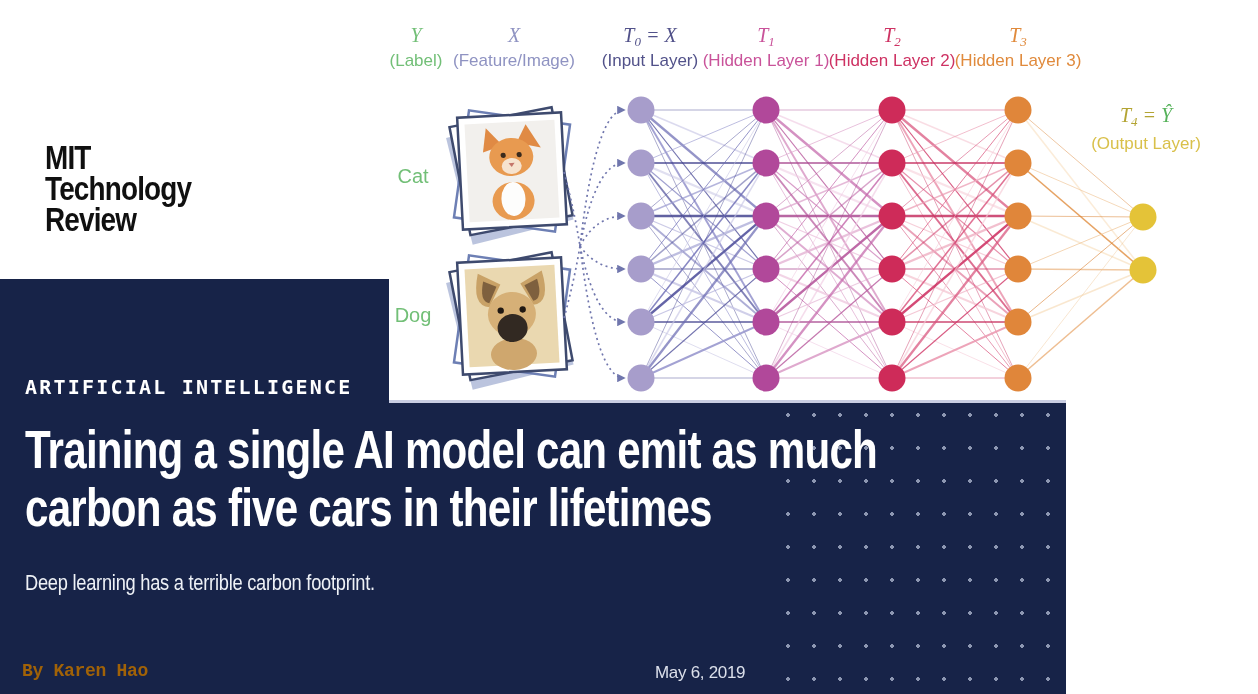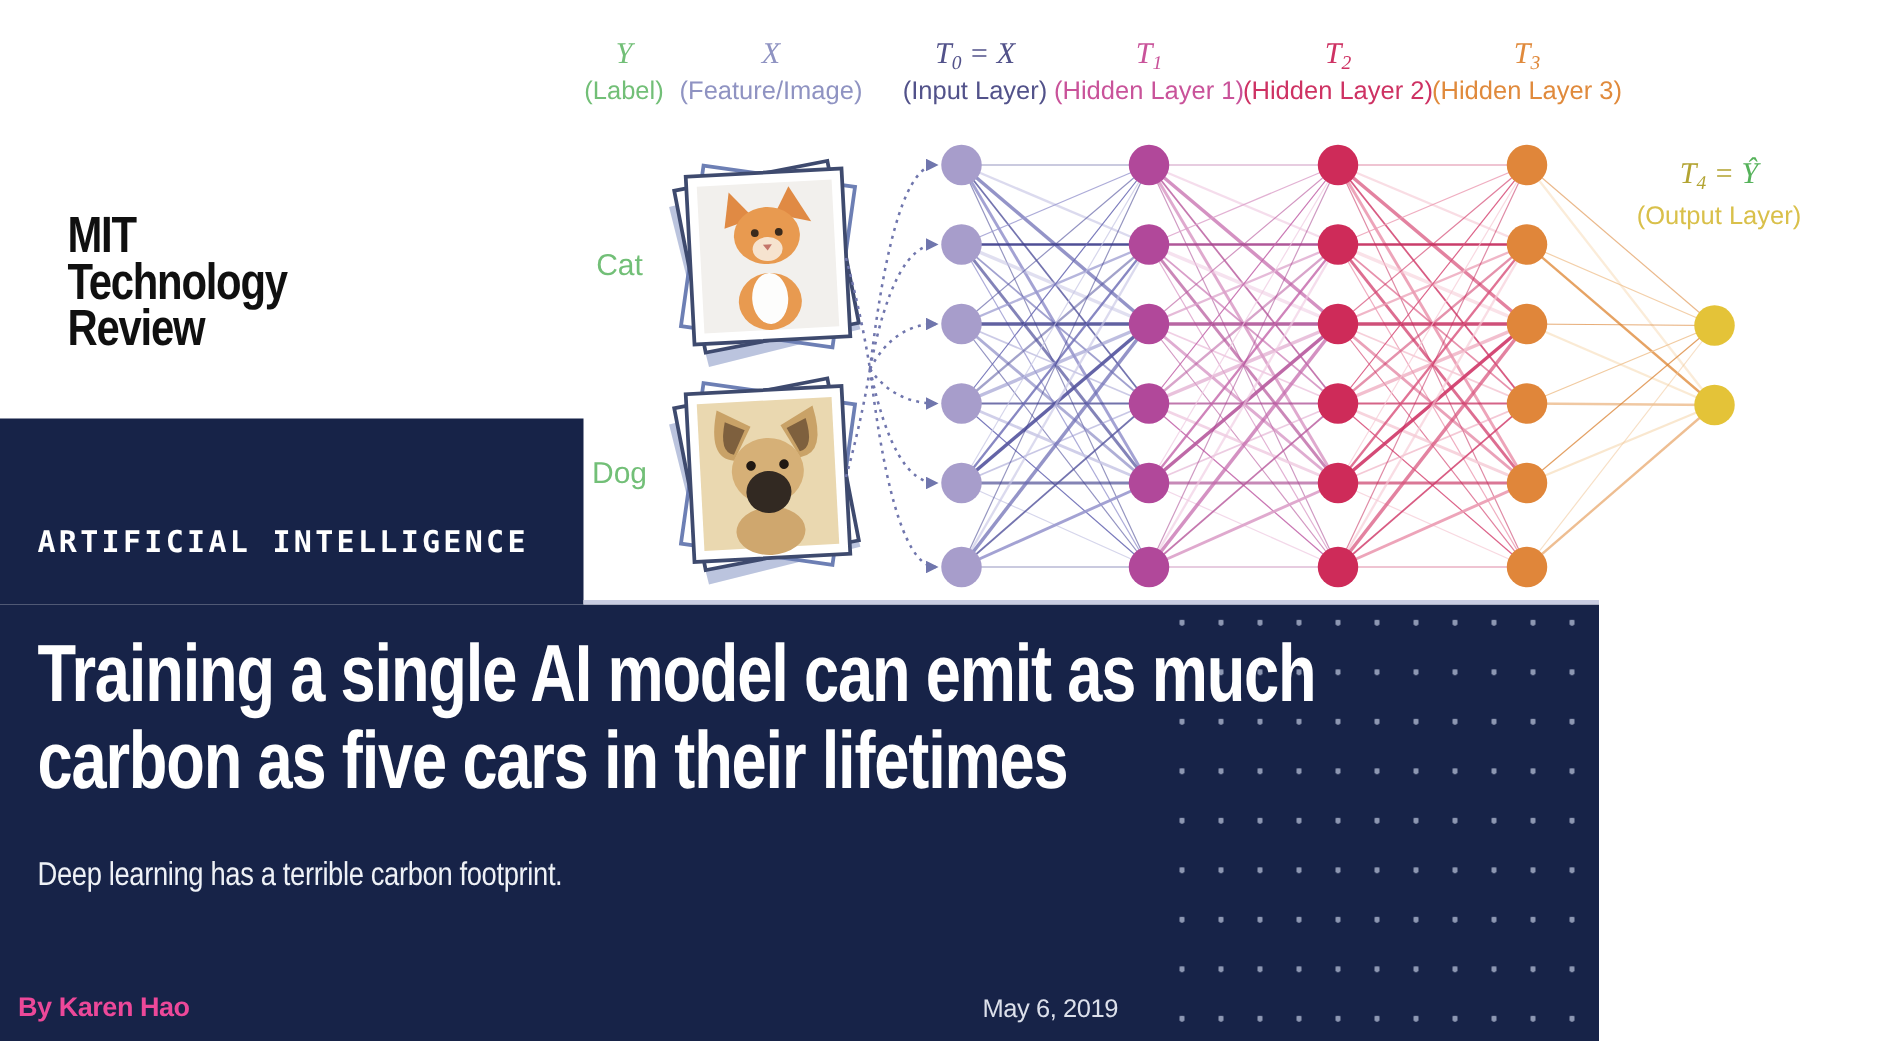--- a/index.html
+++ b/index.html
@@ -10,39 +10,39 @@
   .logo{position:absolute;left:45px;top:142px;color:#101010;font-weight:bold;
         font-size:34px;line-height:31px;letter-spacing:-1px;
         transform:scaleX(.82);transform-origin:left top;}
   .logo span{display:block;}
 
   
   .panel-category{position:absolute;left:0;top:279px;width:389px;height:124px;background:#172348;}
   .banner-main{position:absolute;left:0;top:403px;width:1066px;height:291px;background:#172348;}
   .rule-line{position:absolute;left:389px;top:400px;width:677px;height:3px;background:#c9cde2;}
 
-  .category{position:absolute;left:25px;top:349px;color:#ffffff;
+  .category{position:absolute;left:25px;top:375px;color:#ffffff;
             font-family:"DejaVu Sans Mono",monospace;font-weight:700;
             font-size:20px;letter-spacing:2.2px;z-index:5;}
 
   
   .dots{position:absolute;left:775px;top:402px;width:288px;height:290px;z-index:3;
         background-image:radial-gradient(circle 2px at 13px 13px,#8d97b2 98%,transparent 100%);
         background-size:26px 33px;background-repeat:repeat;}
 
   
   .headline{position:absolute;left:25px;top:420px;z-index:6;margin:0;color:#ffffff;
             font-size:54px;line-height:58px;font-weight:bold;letter-spacing:-1px;
             transform:scaleX(.78);transform-origin:left top;white-space:nowrap;}
   .headline span{display:block;}
   .dek{position:absolute;left:25px;top:570px;z-index:6;margin:0;color:#eef1f6;
        font-size:22px;letter-spacing:-.3px;transform:scaleX(.83);transform-origin:left top;
        white-space:nowrap;}
-  .byline{position:absolute;left:12px;top:661px;z-index:6;color:#ec4899;
-          font-size:18px;font-weight:bold;letter-spacing:-.3px;}
+  .byline{position:absolute;left:22px;top:661px;z-index:6;color:#a16207;
+          font-size:18px;font-weight:bold;letter-spacing:-.3px;font-family:Liberation Mono, monospace;}
   .pubdate{position:absolute;left:655px;top:663px;z-index:6;color:#dce0eb;
            font-size:17px;letter-spacing:-.3px;}
 
   
   svg.diagram{position:absolute;left:0;top:0;z-index:2;}
   .mathtxt{font-family:"Liberation Serif",serif;font-style:italic;font-size:20px;}
   .subtxt{font-size:13px;}
   .captxt{font-family:"Liberation Sans",sans-serif;font-size:17px;}
   .classlbl{font-family:"Liberation Sans",sans-serif;font-size:20px;fill:#72bf77;text-anchor:middle;}
 </style>

